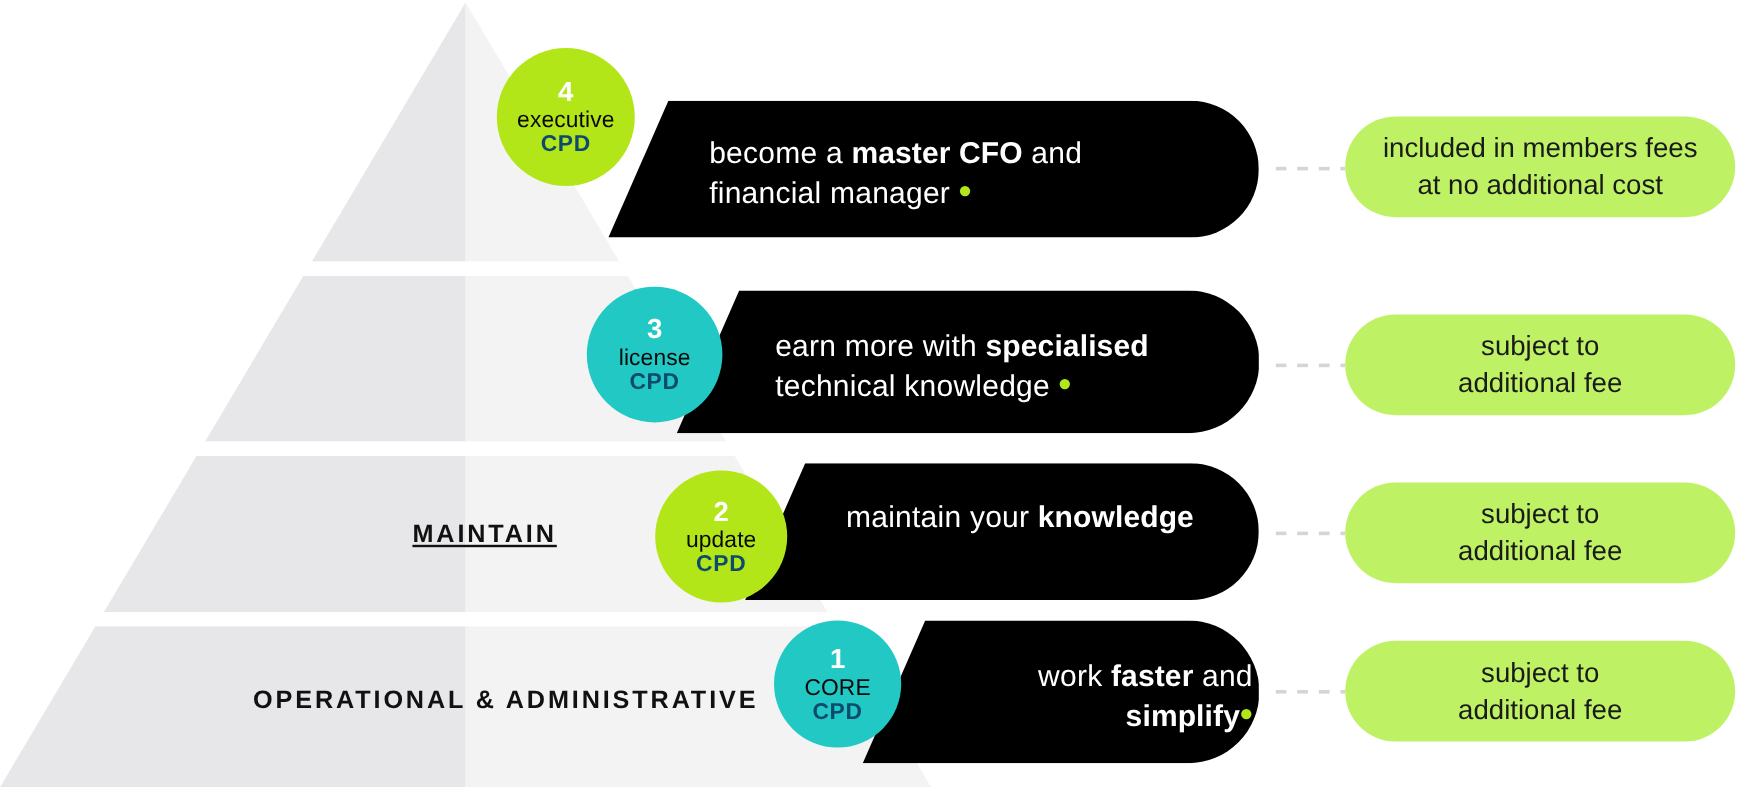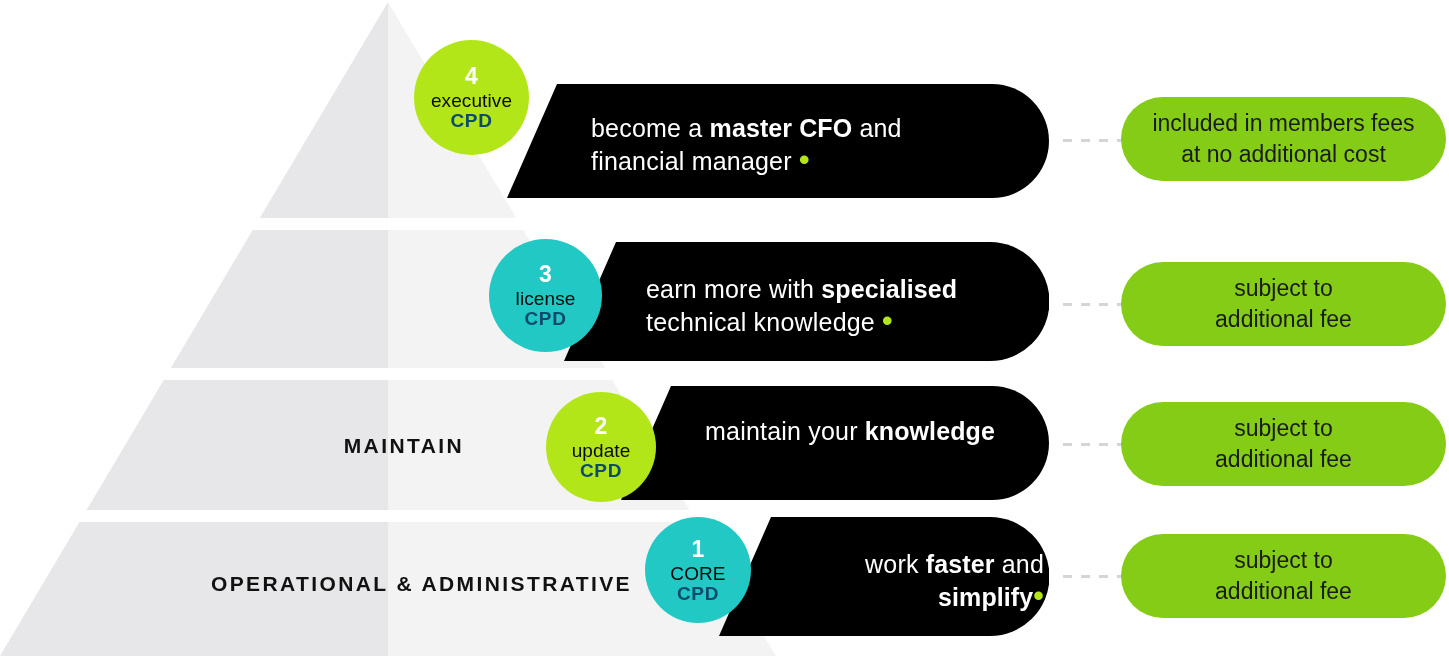--- a/index.html
+++ b/index.html
@@ -105,21 +105,21 @@
     position: absolute;
     height: 3px;
     background-image: linear-gradient(to right, #d5d5d7 0 9px, rgba(0,0,0,0) 9px 18px);
     background-size: 18px 3px;
     background-repeat: repeat-x;
   }
 
   
   .pill {
     position: absolute;
-    background: #84cc16;
+    background: #bef264;
     border-radius: 46px;
     display: flex;
     align-items: center;
     justify-content: center;
     text-align: center;
     color: #1a1a1a;
     font-size: 23px;
     line-height: 1.35;
     font-weight: 300;
   }
@@ -152,21 +152,21 @@
 
       <rect x="0" y="522" width="388" height="134" fill="#e7e7e9"></rect>
       <rect x="388" y="522" width="400" height="134" fill="#f3f3f4"></rect>
     </g>
   </svg>
 
   <div class="tier-label" style="left:140px; width:505px; top:181px;">MASTER</div>
 
   <div class="tier-label" style="left:140px; width:528px; top:310px;">SPECIALISE</div>
 
-  <div class="tier-label" style="left:140px; width:324px; top:446px;">MAINTAIN</div>
+  <div class="tier-label" style="left:140px; width:324px; top:446px;text-decoration:underline;">MAINTAIN</div>
 
   <div class="tier-label" style="left:100px; width:532px; top:584px;">OPERATIONAL &amp; ADMINISTRATIVE</div>
 
   <div class="callout" style="left:497px; top:84px; width:552px; height:114px;">
     <svg class="callout-bg" width="552" height="114" viewBox="0 0 552 114">
       <path d="M 60,0 H 495 A 57,57 0 0 1 495,114 H 10 L 60,0 Z" fill="#000000"></path>
     </svg>
     <div class="callout-text" style="left:94px; top:28px; width:440px;">
       <div>
         <span>become a </span><b>master CFO</b><span> and</span>

